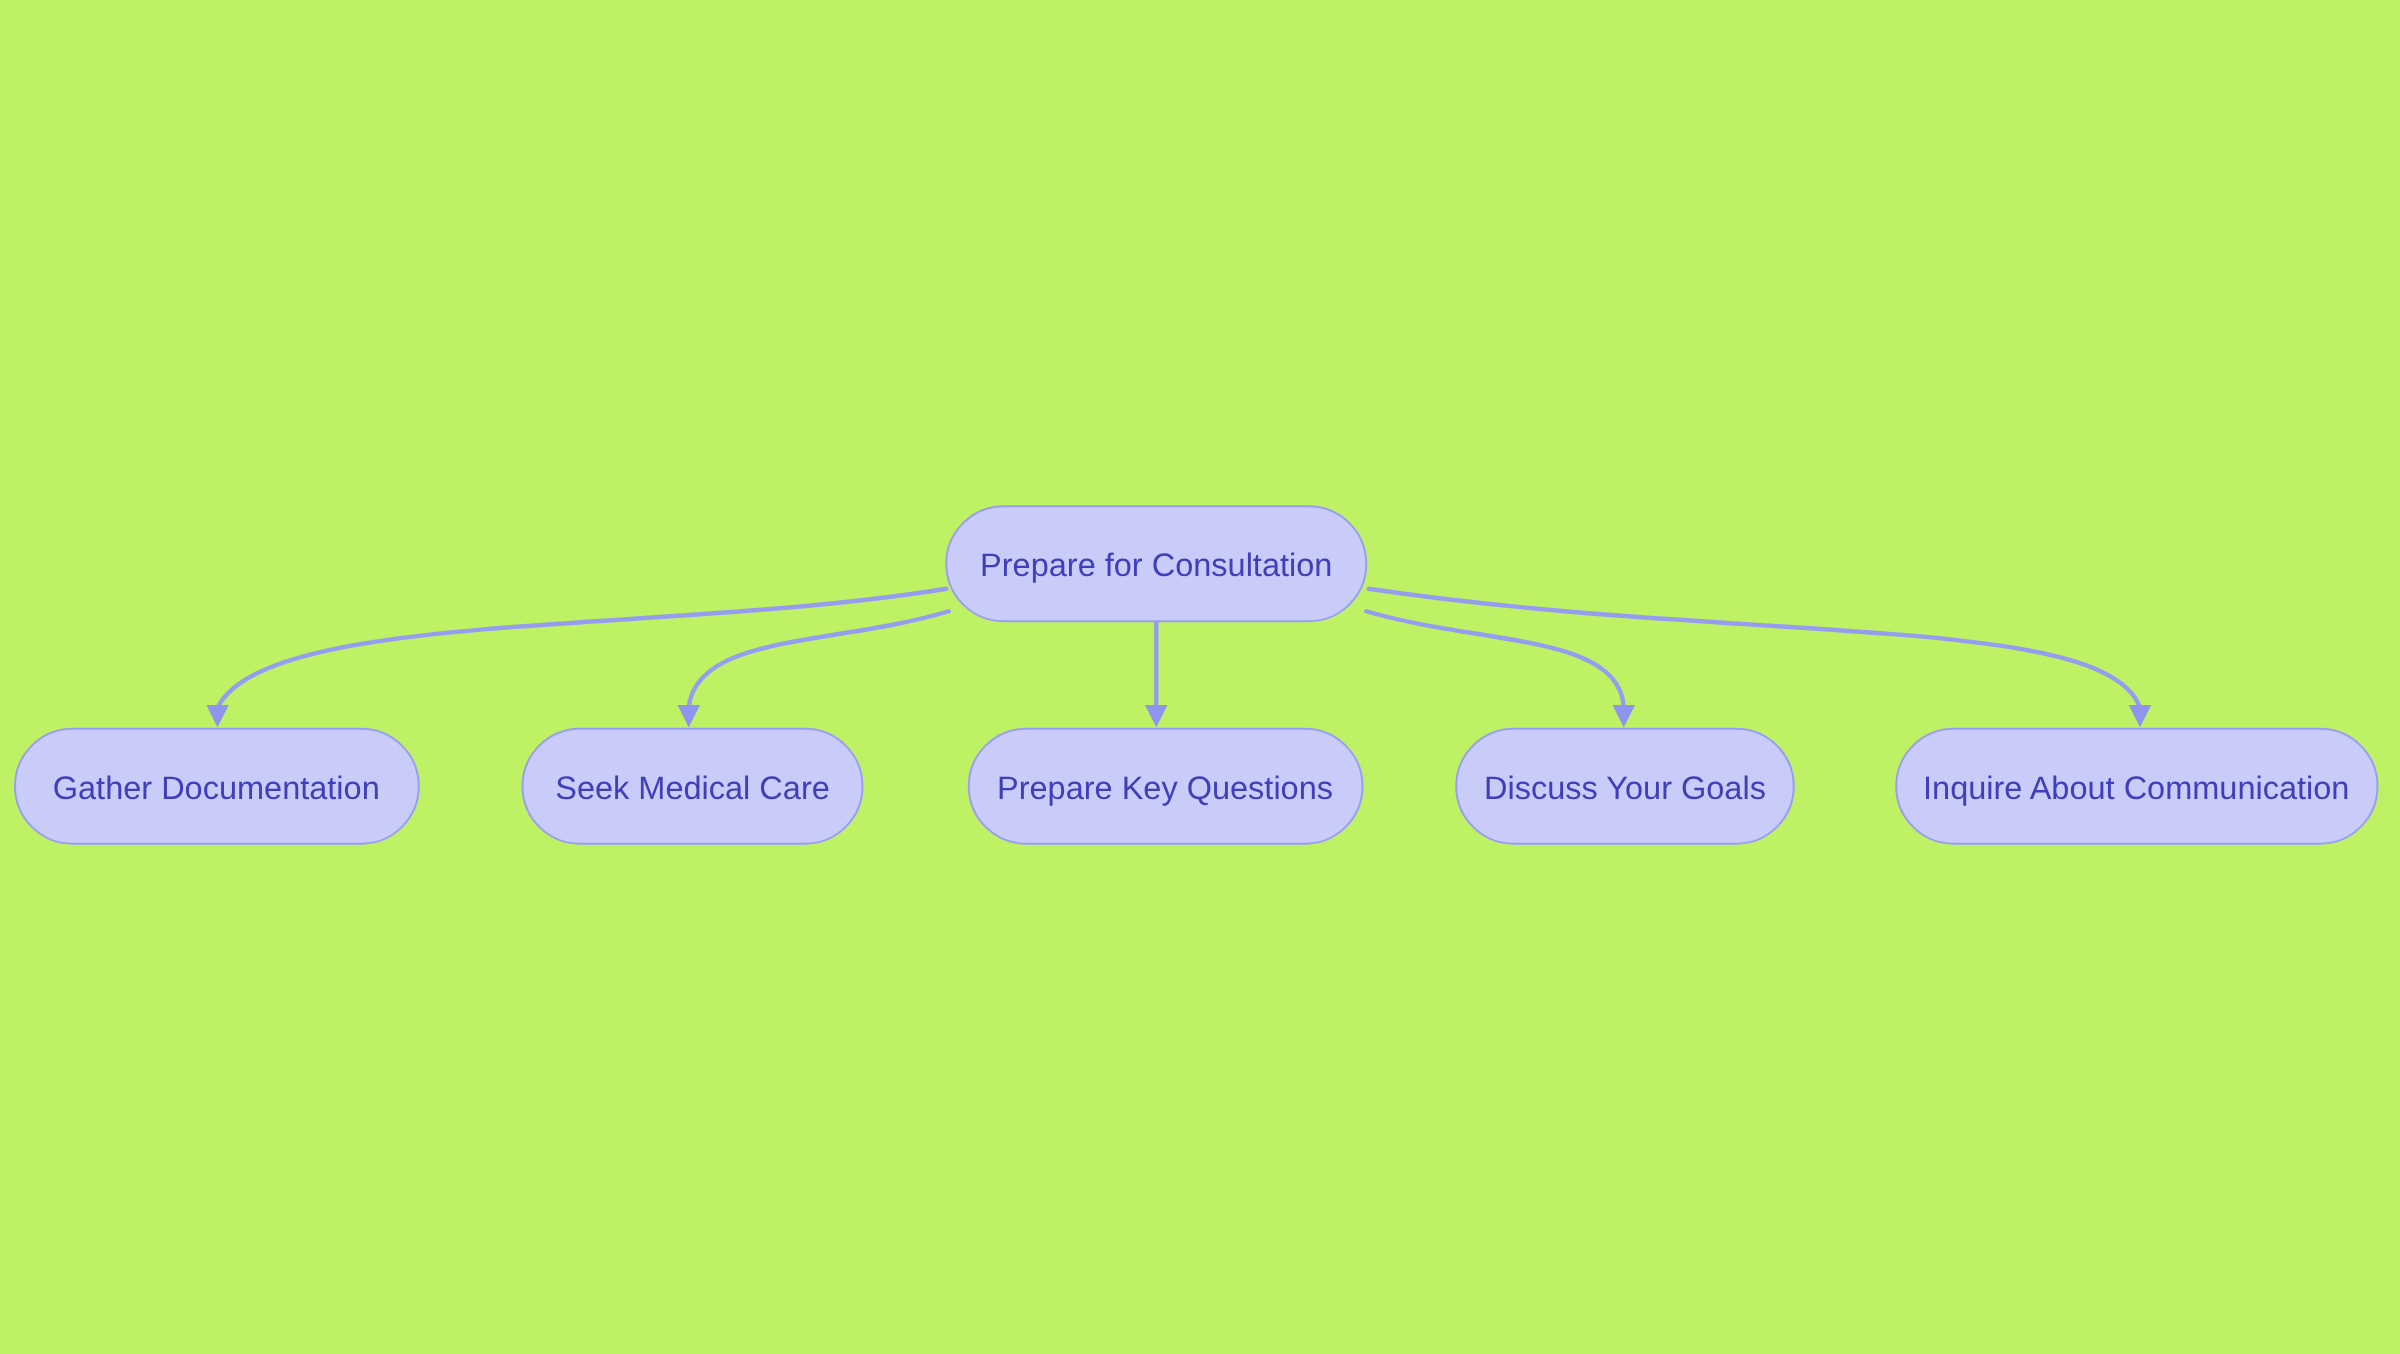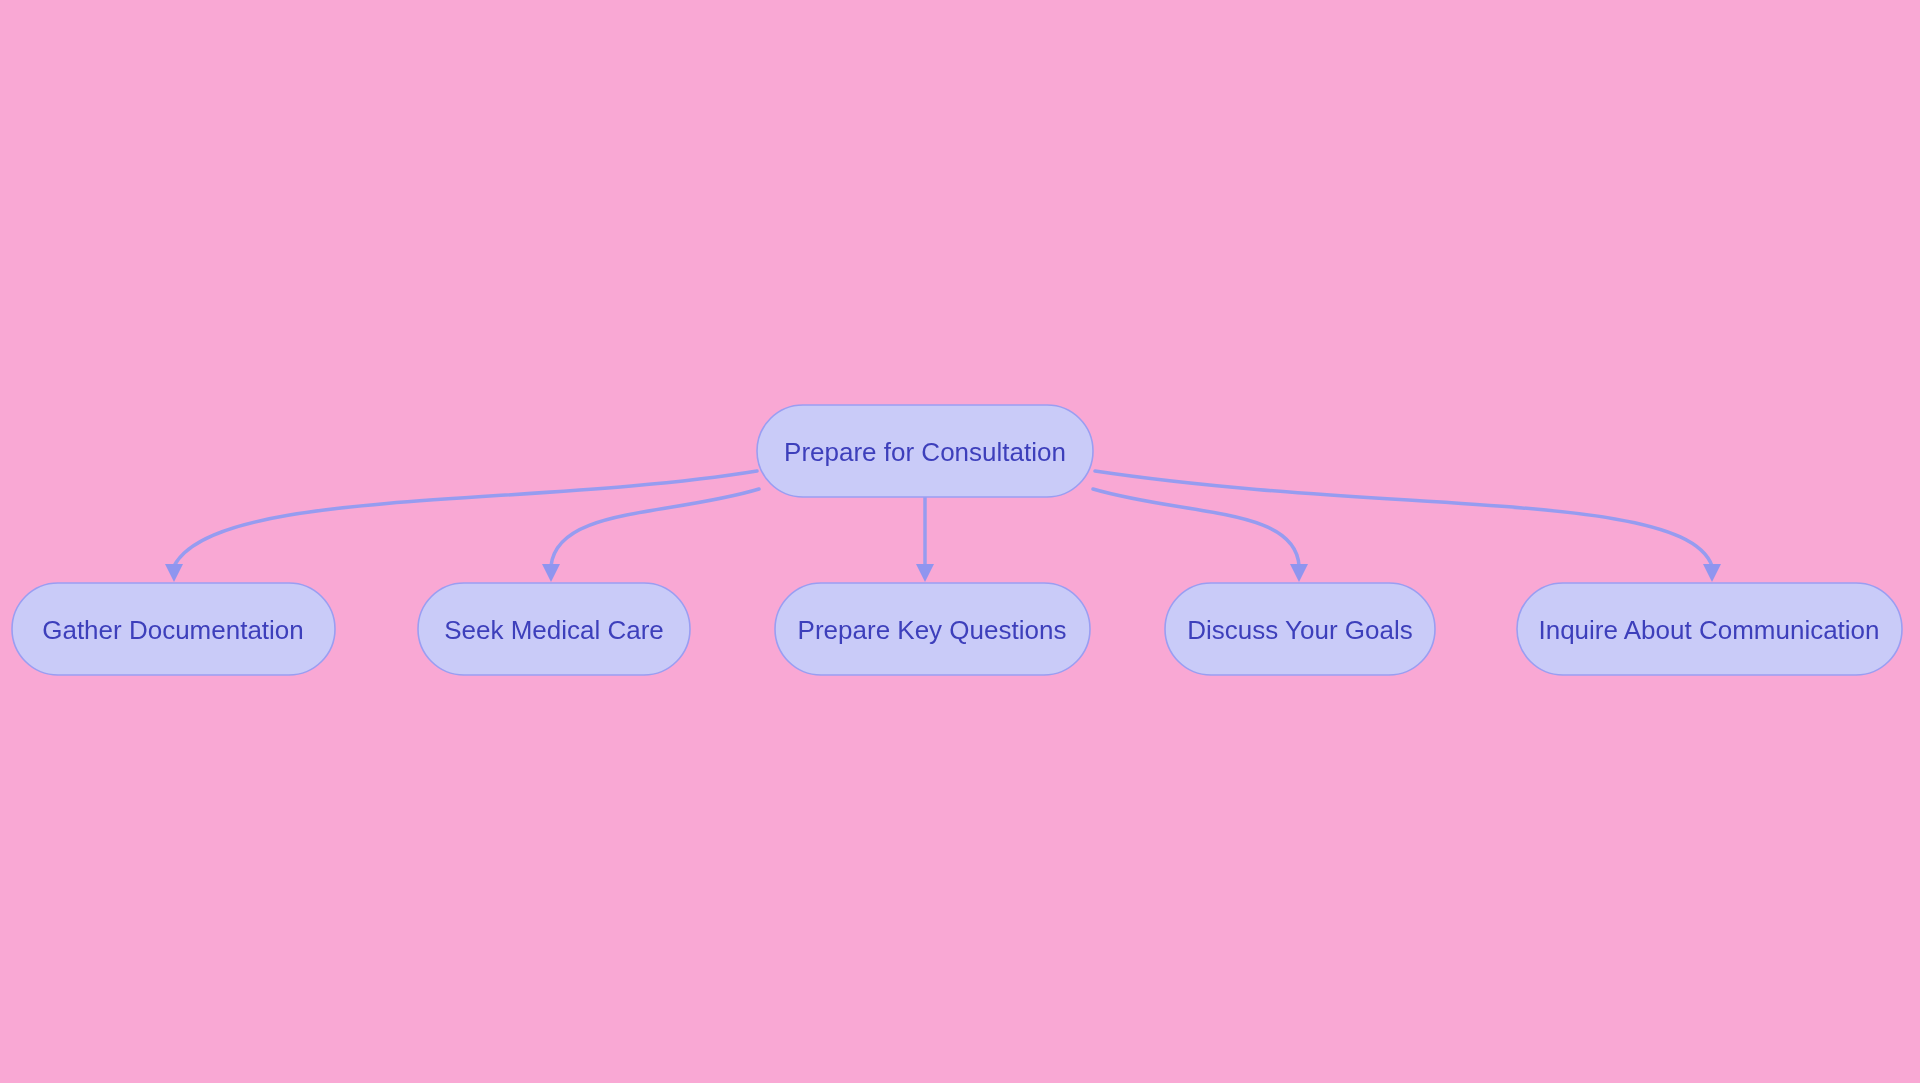--- a/index.html
+++ b/index.html
@@ -8,21 +8,21 @@
     background: #ffffff;
     width: 1920px;
     height: 1083px;
     overflow: hidden;
     font-family: "Liberation Sans", sans-serif;
   }
   .canvas-wrap {
     width: 1920px;
     height: 1083px;
     position: relative;
-    background: #f9a8d4;
+    background: #bef264;
   }
   svg { display: block; }
   .node-pill {
     fill: #c9cbf8;
     stroke: #9a9ef2;
     stroke-width: 1.6;
   }
   .node-label {
     fill: #3d3fbb;
     font-family: "Liberation Sans", sans-serif;

